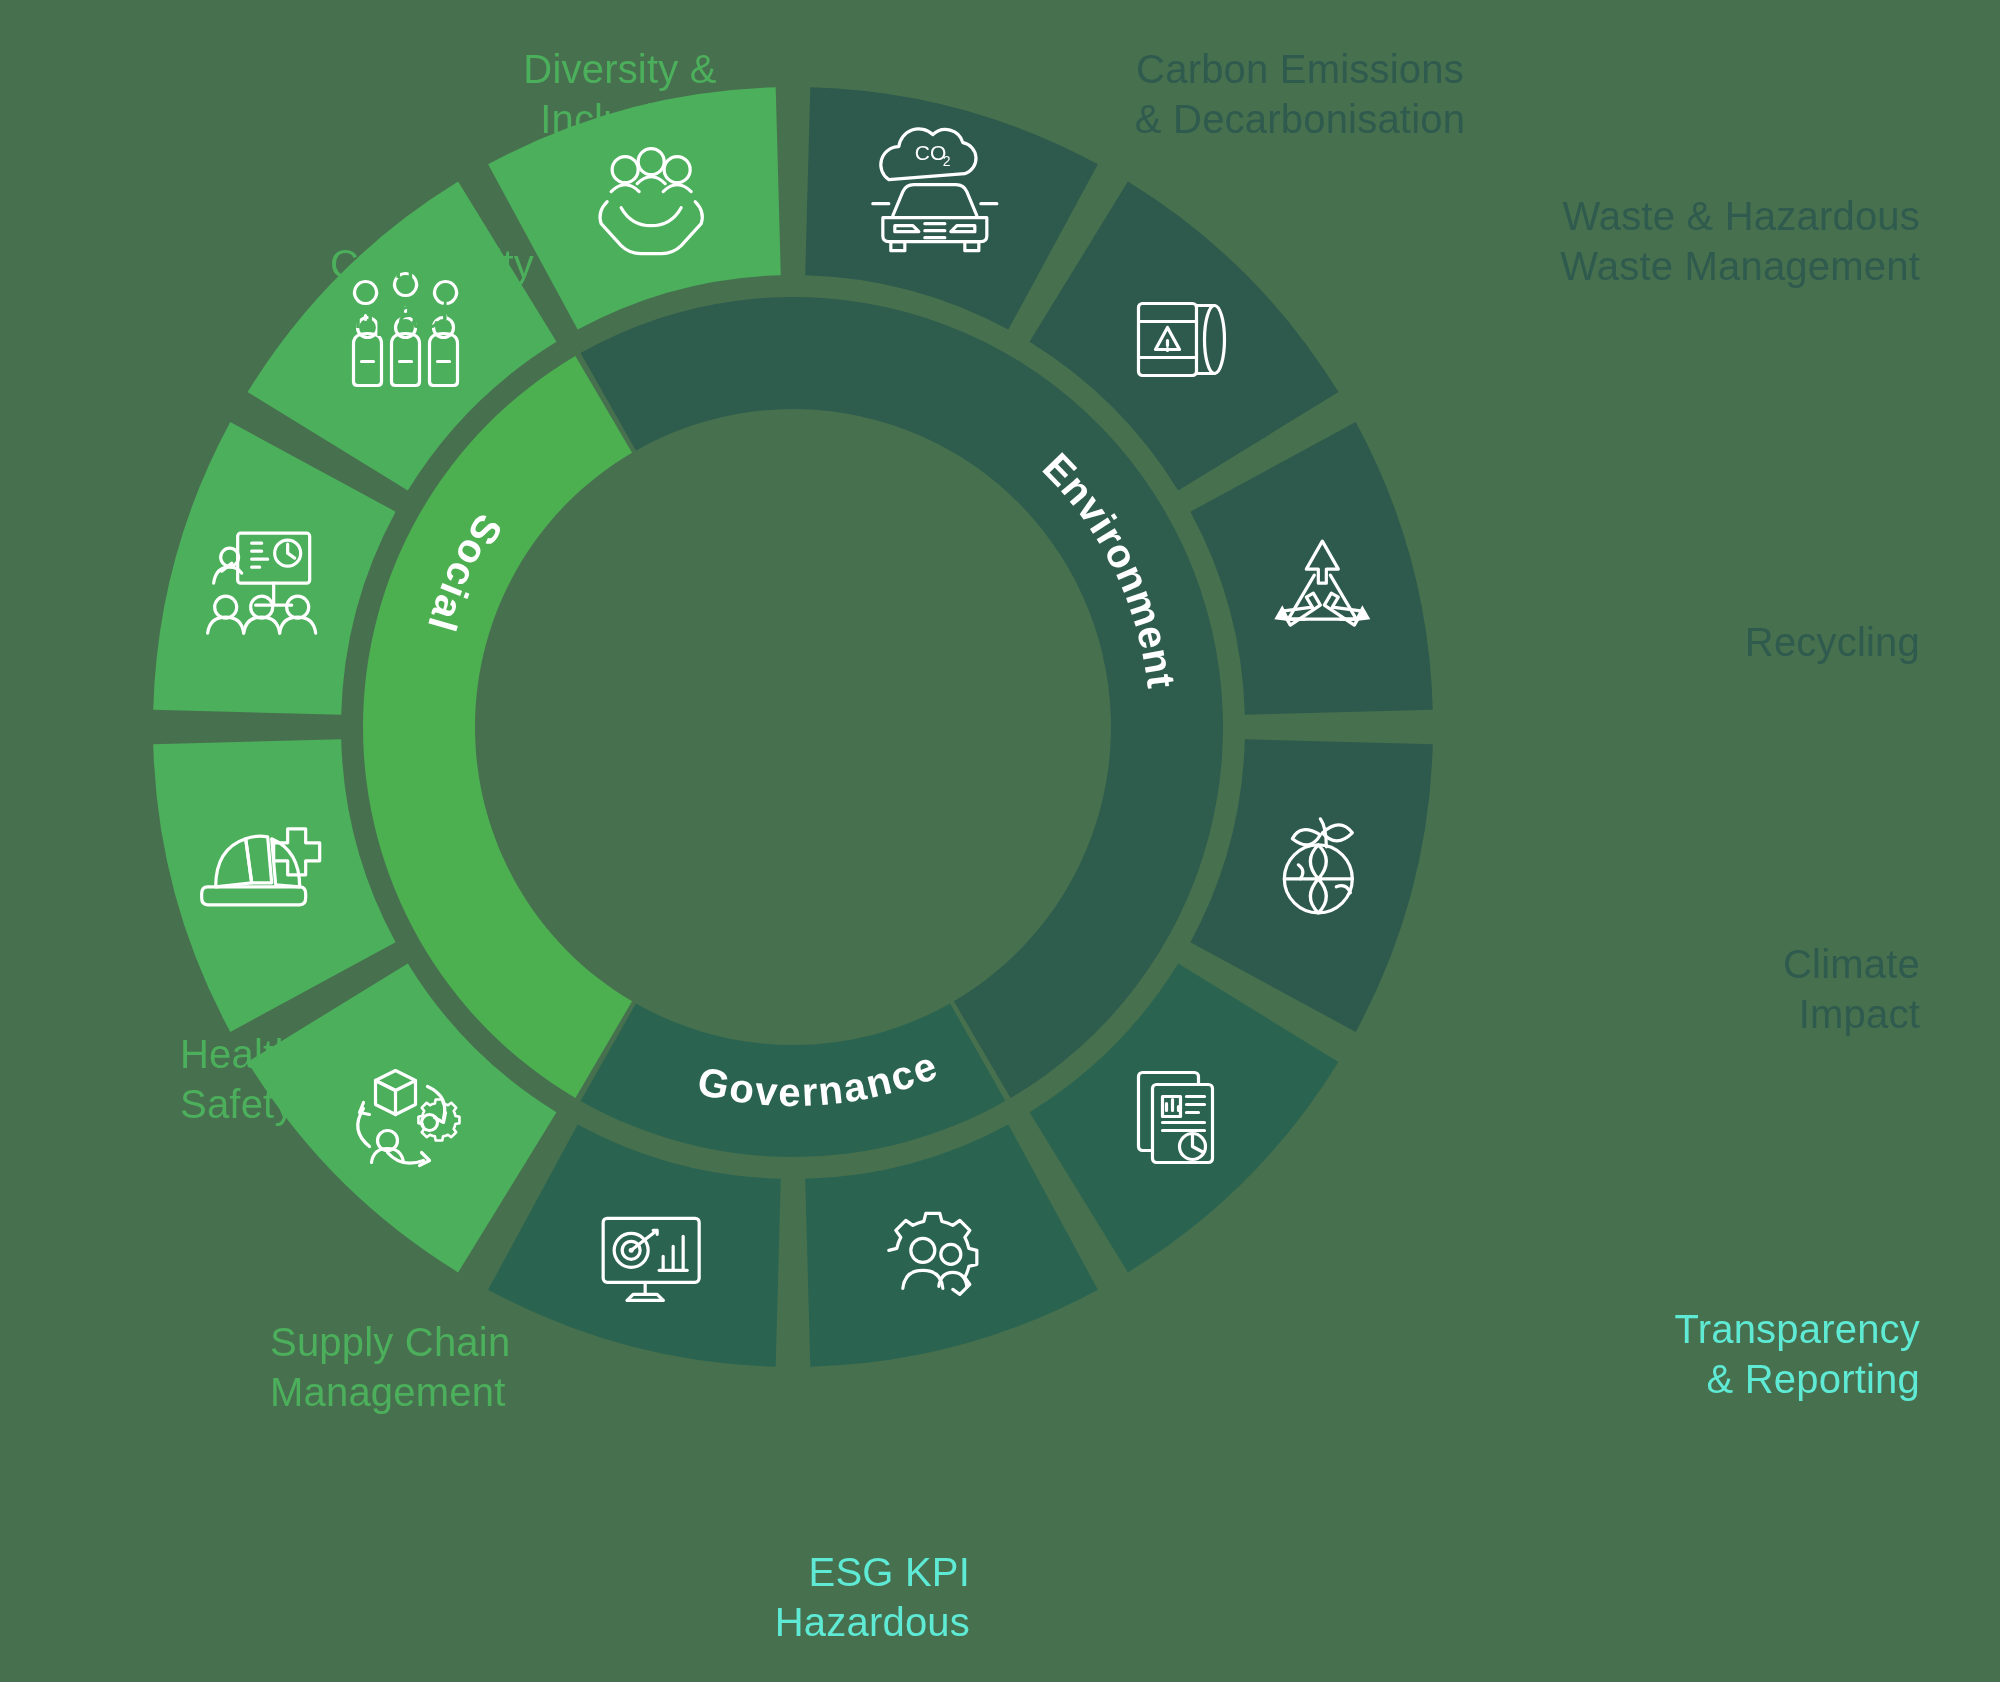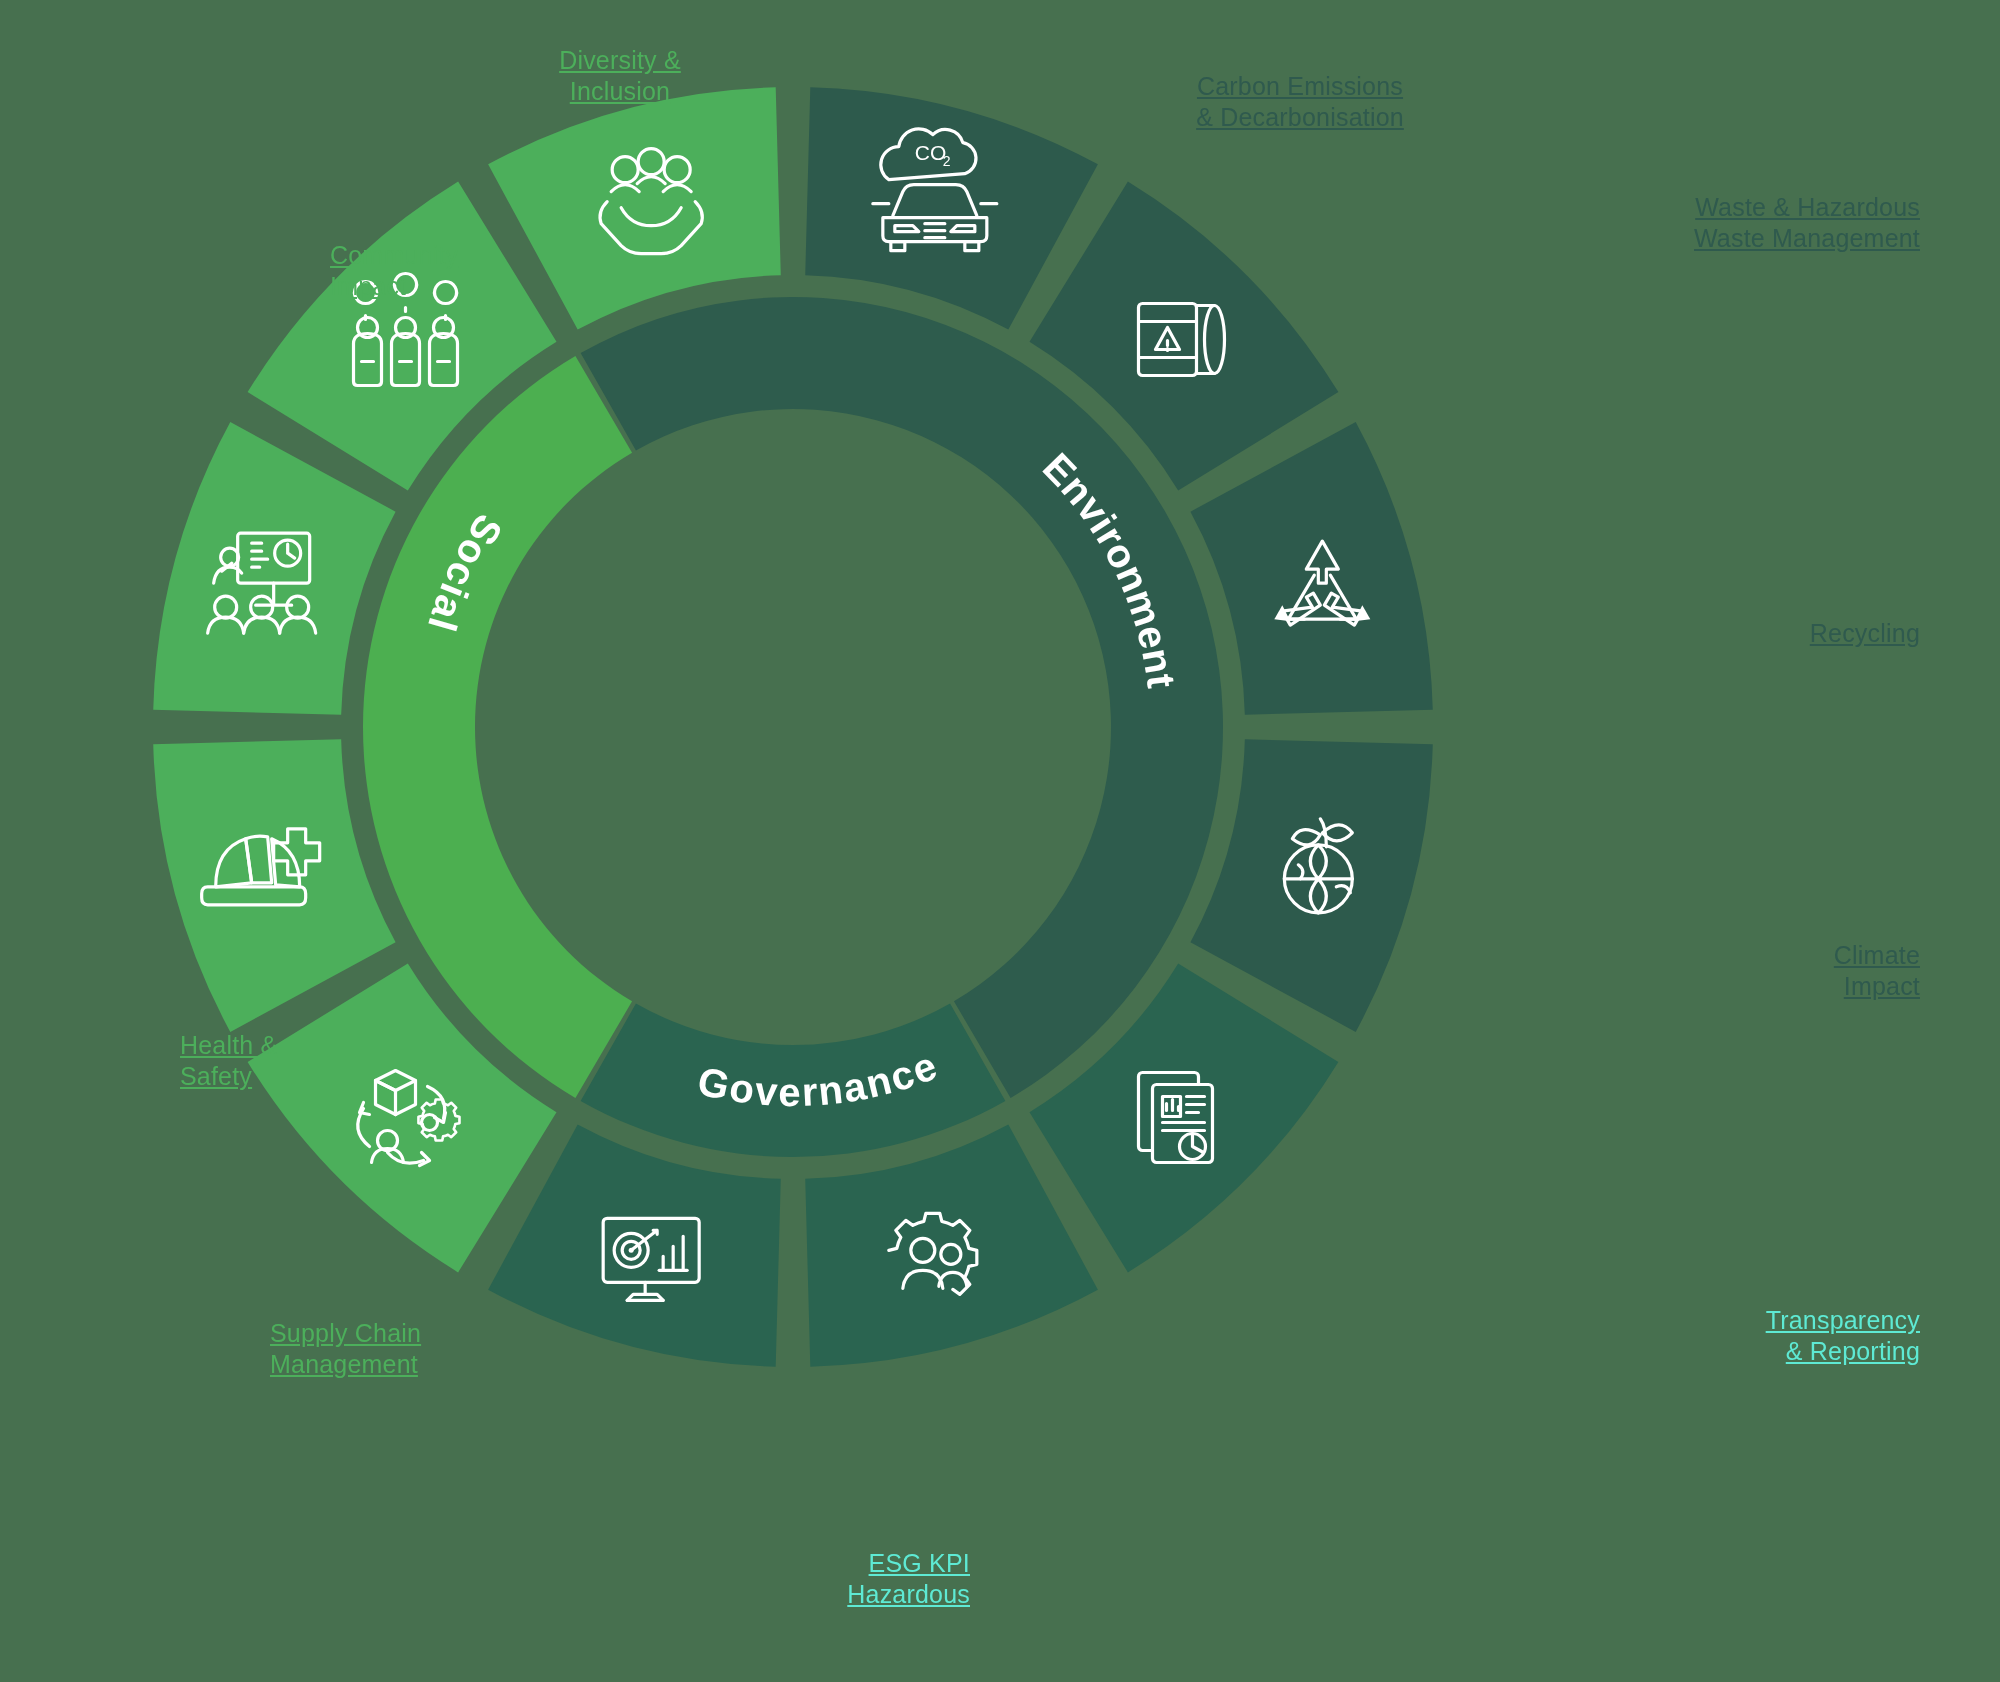--- a/index.html
+++ b/index.html
@@ -7,26 +7,25 @@
     width: 2000px; height: 1682px;
     background: #47704F;
     font-family: "Liberation Sans", sans-serif;
     overflow: hidden;
   }
   #stage { position: relative; width: 2000px; height: 1682px; }
   svg.wheel { position: absolute; left: 0; top: 0; width: 2000px; height: 1682px; }
   .lbl {
     position: absolute;
     font-family: "Liberation Sans", sans-serif;
-    font-size: 25px;
+    font-size: 40px;
     font-weight: 400;
     line-height: 1.24;
     letter-spacing: 0.2px;
     white-space: pre-line;
-    text-decoration: underline;
   }
   .lbl.social { color: #4CAF5B; }
   .lbl.env    { color: #2F5A4E; }
   .lbl.gov    { color: #5eead4; text-align: right; }
   .ta-l { text-align: left; }
   .ta-r { text-align: right; }
   .ta-c { text-align: center; }
   .ring-text { font-size: 40px; font-weight: 600; fill: #ffffff; letter-spacing: 1.2px;
                font-family: "Liberation Sans", sans-serif; }
   .icon-grp { fill: none; stroke: #ffffff; stroke-width: 3.2; stroke-linecap: round; stroke-linejoin: round; }
@@ -214,21 +213,21 @@
     <path d="M-14 4 q0 -10 14 -10 q14 0 14 10 v38 q0 4 -4 4 h-20 q-4 0 -4 -4 z"></path>
     <path d="M24 4 q0 -10 14 -10 q14 0 14 10 v38 q0 4 -4 4 h-20 q-4 0 -4 -4 z"></path>
     <path d="M-44 22 h12 M-6 22 h12 M32 22 h12"></path>
         </g>
       </g>
   </svg>
 
   <div class="lbl social ta-c" style="left:455px; top:45px; width:330px;">Diversity  &amp;
 Inclusion</div>
 
-  <div class="lbl env ta-c" style="left:1090px; top:45px; width:420px;margin-top:26px;">Carbon Emissions
+  <div class="lbl env ta-c" style="left:1090px; top:45px; width:420px;">Carbon Emissions
 &amp; Decarbonisation</div>
 
   <div class="lbl env ta-r" style="left:1560px; top:618px; width:360px;">Recycling</div>
 
   <div class="lbl env ta-r" style="left:1420px; top:192px; width:500px;">Waste &amp; Hazardous
 Waste Management</div>
 
   <div class="lbl env ta-r" style="left:1560px; top:940px; width:360px;">Climate
 Impact</div>
 

